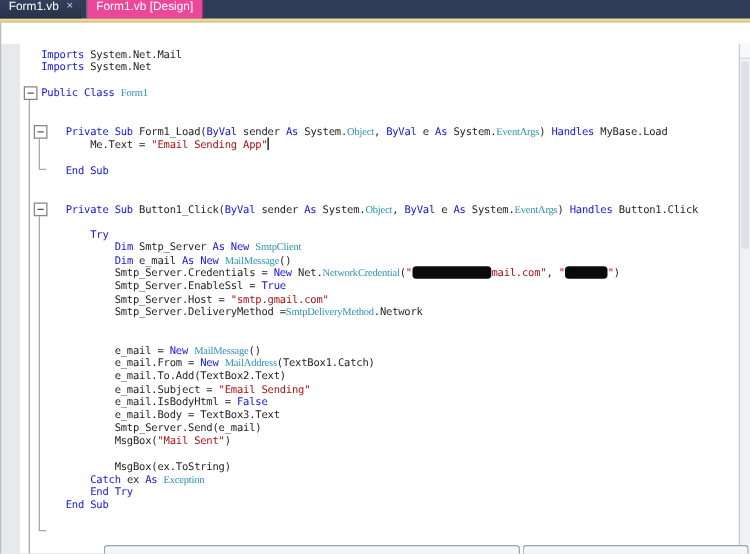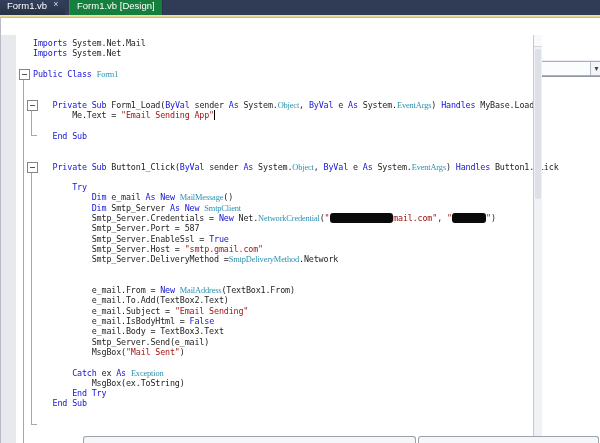--- a/index.html
+++ b/index.html
@@ -4,21 +4,21 @@
 <style>
   html,body{margin:0;padding:0;background:#9aa1ad;}
   #app{position:relative;width:600px;height:443px;overflow:hidden;
        font-family:"Liberation Sans",sans-serif;background:#fff;}
 
   
   .tabbar{position:absolute;left:0;top:0;width:600px;height:15px;background:#303c56;}
   .tab{position:absolute;top:0;height:15px;display:flex;align-items:flex-start;
        padding:0 7px;color:#fff;font-size:9.5px;white-space:nowrap;cursor:default;}
   .tab.active{left:0;background:linear-gradient(#33405c,#273246);}
-  .tab.inactive{left:69px;background:#15803d;border-left:1px solid #5d6b86;border-right:1px solid #27314a;}
+  .tab.inactive{left:69px;background:#ec4899;border-left:1px solid #5d6b86;border-right:1px solid #27314a;}
   .tab .close{margin-left:6px;color:#d3dae6;font-size:9px;line-height:9px;}
 
   
   .goldline{position:absolute;left:0;top:15px;width:600px;height:3px;
             background:linear-gradient(#f3e6ae,#e5cf8b 60%,#c9ae62);}
 
   
   .navbar{position:absolute;left:0;top:18px;width:600px;height:16px;
           background:#e9edf3;border-bottom:1px solid #8e96a5;margin-top:42px;}
   .combo{position:absolute;top:1px;height:13px;background:#fbfcfd;
@@ -26,21 +26,21 @@
   .combo1{left:9px;width:288px;}
   .combo2{left:299px;width:302px;}
   .combo-label{flex:1;white-space:nowrap;overflow:hidden;}
   .combo-arrow{width:11px;align-self:stretch;border-left:1px solid #b6bcc7;
                display:flex;align-items:center;justify-content:center;
                font-size:8px;color:#444;background:#f2f4f7;}
   .bolt{width:7px;height:11px;margin:0 5px 0 4px;background:#e2a01f;
         clip-path:polygon(58% 0,0 58%,38% 58%,28% 100%,100% 38%,52% 38%);flex:none;}
 
   
-  .editor{position:absolute;left:0;top:35px;width:542px;height:408px;background:#fff;}
+  .editor{position:absolute;left:0;top:35px;width:600px;height:408px;background:#fff;}
   .gutter{position:absolute;left:0;top:0;width:16px;height:408px;background:#e8e9ec;}
   .code{position:absolute;left:33px;top:3px;width:560px;
         font-family:"DejaVu Sans Mono","Liberation Mono",monospace;
         font-size:8.4px;line-height:10.3px;letter-spacing:-0.15px;}
   .line{height:10.3px;white-space:pre;}
   .tk-n{color:#1e1e1e;}
   .tk-k{color:#1414d6;}
   .tk-t{color:#2b91af;font-family:Liberation Serif, serif;}
   .tk-s{color:#a31515;}
   .redact{background:#0a0a0a;border-radius:3px;}
@@ -118,39 +118,39 @@
         <div class="line"></div>
         <div class="line"><span class="tk-n">    </span><span class="tk-k">Private Sub</span><span class="tk-n"> Form1_Load(</span><span class="tk-k">ByVal</span><span class="tk-n"> sender </span><span class="tk-k">As</span><span class="tk-n"> System.</span><span class="tk-t">Object</span><span class="tk-n">, </span><span class="tk-k">ByVal</span><span class="tk-n"> e </span><span class="tk-k">As</span><span class="tk-n"> System.</span><span class="tk-t">EventArgs</span><span class="tk-n">) </span><span class="tk-k">Handles</span><span class="tk-n"> MyBase.Load</span></div>
         <div class="line"><span class="tk-n">        Me.Text = </span><span class="tk-s">"Email Sending App"</span><span class="caret"></span></div>
         <div class="line"></div>
         <div class="line"><span class="tk-n">    </span><span class="tk-k">End Sub</span></div>
         <div class="line"></div>
         <div class="line"></div>
         <div class="line"><span class="tk-n">    </span><span class="tk-k">Private Sub</span><span class="tk-n"> Button1_Click(</span><span class="tk-k">ByVal</span><span class="tk-n"> sender </span><span class="tk-k">As</span><span class="tk-n"> System.</span><span class="tk-t">Object</span><span class="tk-n">, </span><span class="tk-k">ByVal</span><span class="tk-n"> e </span><span class="tk-k">As</span><span class="tk-n"> System.</span><span class="tk-t">EventArgs</span><span class="tk-n">) </span><span class="tk-k">Handles</span><span class="tk-n"> Button1.Click</span></div>
         <div class="line"></div>
         <div class="line"><span class="tk-n">        </span><span class="tk-k">Try</span></div>
+        <div class="line"><span class="tk-n">            </span><span class="tk-k">Dim</span><span class="tk-n"> Smtp_Server </span><span class="tk-k">As New</span><span class="tk-n"> </span><span class="tk-t">SmtpClient</span></div>
         <div class="line"><span class="tk-n">            </span><span class="tk-k">Dim</span><span class="tk-n"> e_mail </span><span class="tk-k">As New</span><span class="tk-n"> </span><span class="tk-t">MailMessage</span><span class="tk-n">()</span></div>
-        <div class="line"><span class="tk-n">            </span><span class="tk-k">Dim</span><span class="tk-n"> Smtp_Server </span><span class="tk-k">As New</span><span class="tk-n"> </span><span class="tk-t">SmtpClient</span></div>
         <div class="line"><span class="tk-n">            Smtp_Server.Credentials = </span><span class="tk-k">New</span><span class="tk-n"> Net.</span><span class="tk-t">NetworkCredential</span><span class="tk-n">(</span><span class="tk-s">"</span><span class="redact">             </span><span class="tk-s">mail.com"</span><span class="tk-n">, </span><span class="tk-s">"</span><span class="redact">       </span><span class="tk-s">"</span><span class="tk-n">)</span></div>
-        <div class="line"><span class="tk-n">            Smtp_Server.Port = 587</span></div>
         <div class="line"><span class="tk-n">            Smtp_Server.EnableSsl = </span><span class="tk-k">True</span></div>
         <div class="line"><span class="tk-n">            Smtp_Server.Host = </span><span class="tk-s">"smtp.gmail.com"</span></div>
         <div class="line"><span class="tk-n">            Smtp_Server.DeliveryMethod =</span><span class="tk-t">SmtpDeliveryMethod</span><span class="tk-n">.Network</span></div>
         <div class="line"></div>
         <div class="line"></div>
-        <div class="line"><span class="tk-n">            e_mail.From = </span><span class="tk-k">New</span><span class="tk-n"> </span><span class="tk-t">MailAddress</span><span class="tk-n">(TextBox1.From)</span></div>
+        <div class="line"><span class="tk-n">            e_mail = </span><span class="tk-k">New</span><span class="tk-n"> </span><span class="tk-t">MailMessage</span><span class="tk-n">()</span></div>
+        <div class="line"><span class="tk-n">            e_mail.From = </span><span class="tk-k">New</span><span class="tk-n"> </span><span class="tk-t">MailAddress</span><span class="tk-n">(TextBox1.Catch)</span></div>
         <div class="line"><span class="tk-n">            e_mail.To.Add(TextBox2.Text)</span></div>
         <div class="line"><span class="tk-n">            e_mail.Subject = </span><span class="tk-s">"Email Sending"</span></div>
         <div class="line"><span class="tk-n">            e_mail.IsBodyHtml = </span><span class="tk-k">False</span></div>
         <div class="line"><span class="tk-n">            e_mail.Body = TextBox3.Text</span></div>
         <div class="line"><span class="tk-n">            Smtp_Server.Send(e_mail)</span></div>
         <div class="line"><span class="tk-n">            MsgBox(</span><span class="tk-s">"Mail Sent"</span><span class="tk-n">)</span></div>
         <div class="line"></div>
+        <div class="line"><span class="tk-n">            MsgBox(ex.ToString)</span></div>
         <div class="line"><span class="tk-n">        </span><span class="tk-k">Catch</span><span class="tk-n"> ex </span><span class="tk-k">As</span><span class="tk-n"> </span><span class="tk-t">Exception</span></div>
-        <div class="line"><span class="tk-n">            MsgBox(ex.ToString)</span></div>
         <div class="line"><span class="tk-n">        </span><span class="tk-k">End Try</span></div>
         <div class="line"><span class="tk-n">    </span><span class="tk-k">End Sub</span></div>
       </div>
 
     <div class="vscroll">
       <div class="btn"></div>
       <div class="thumb"></div>
     </div>
   </div>
 

